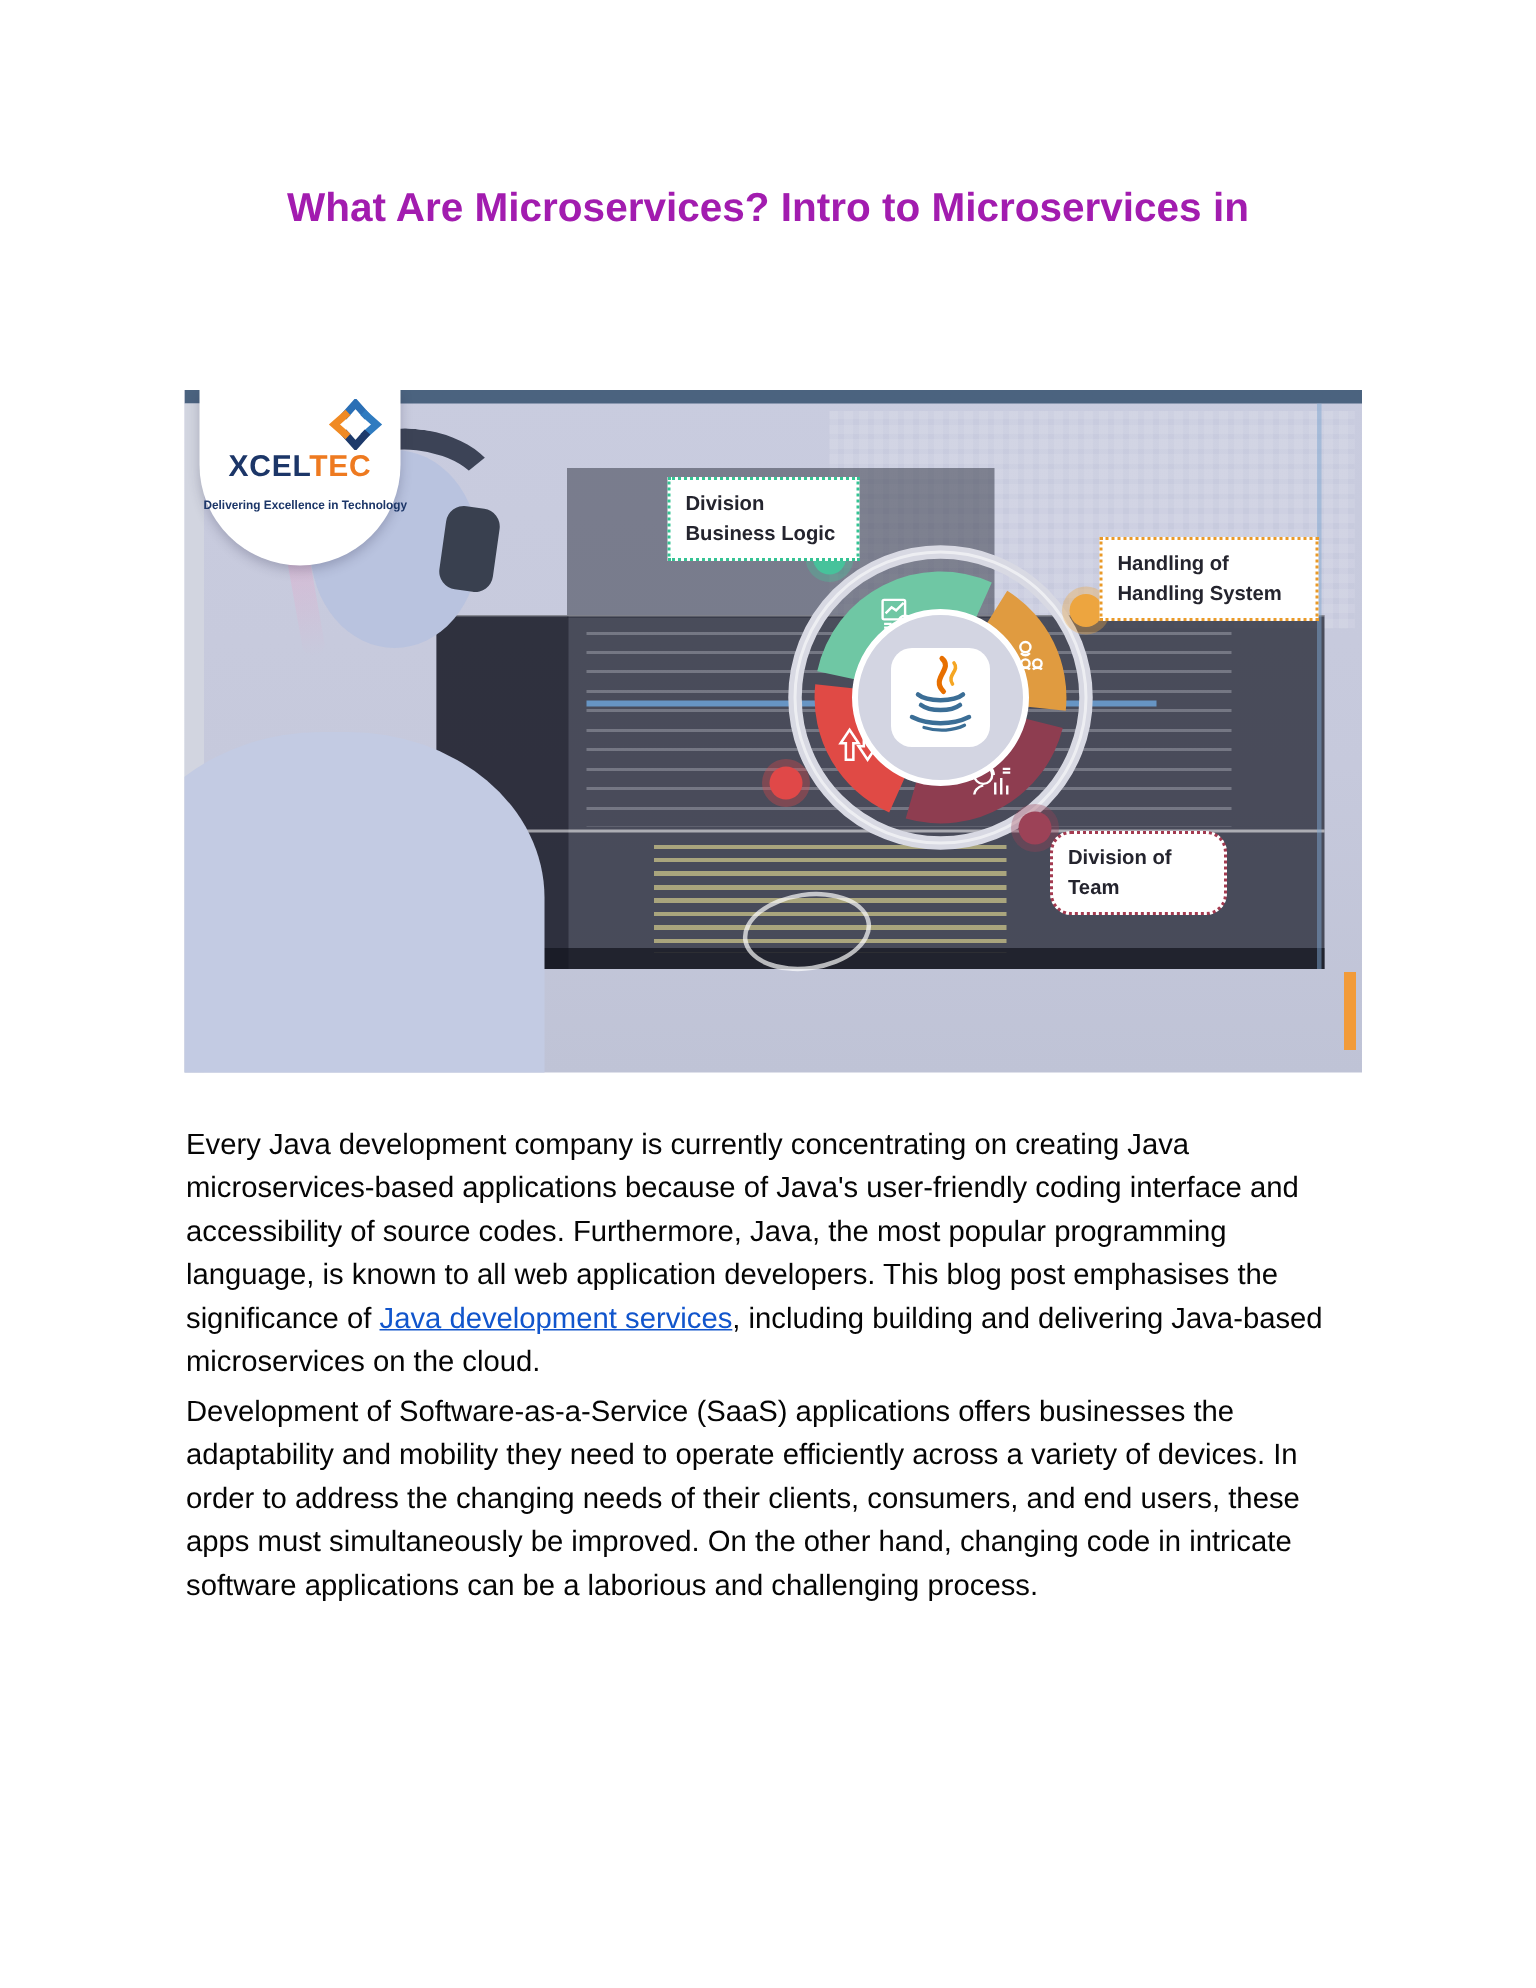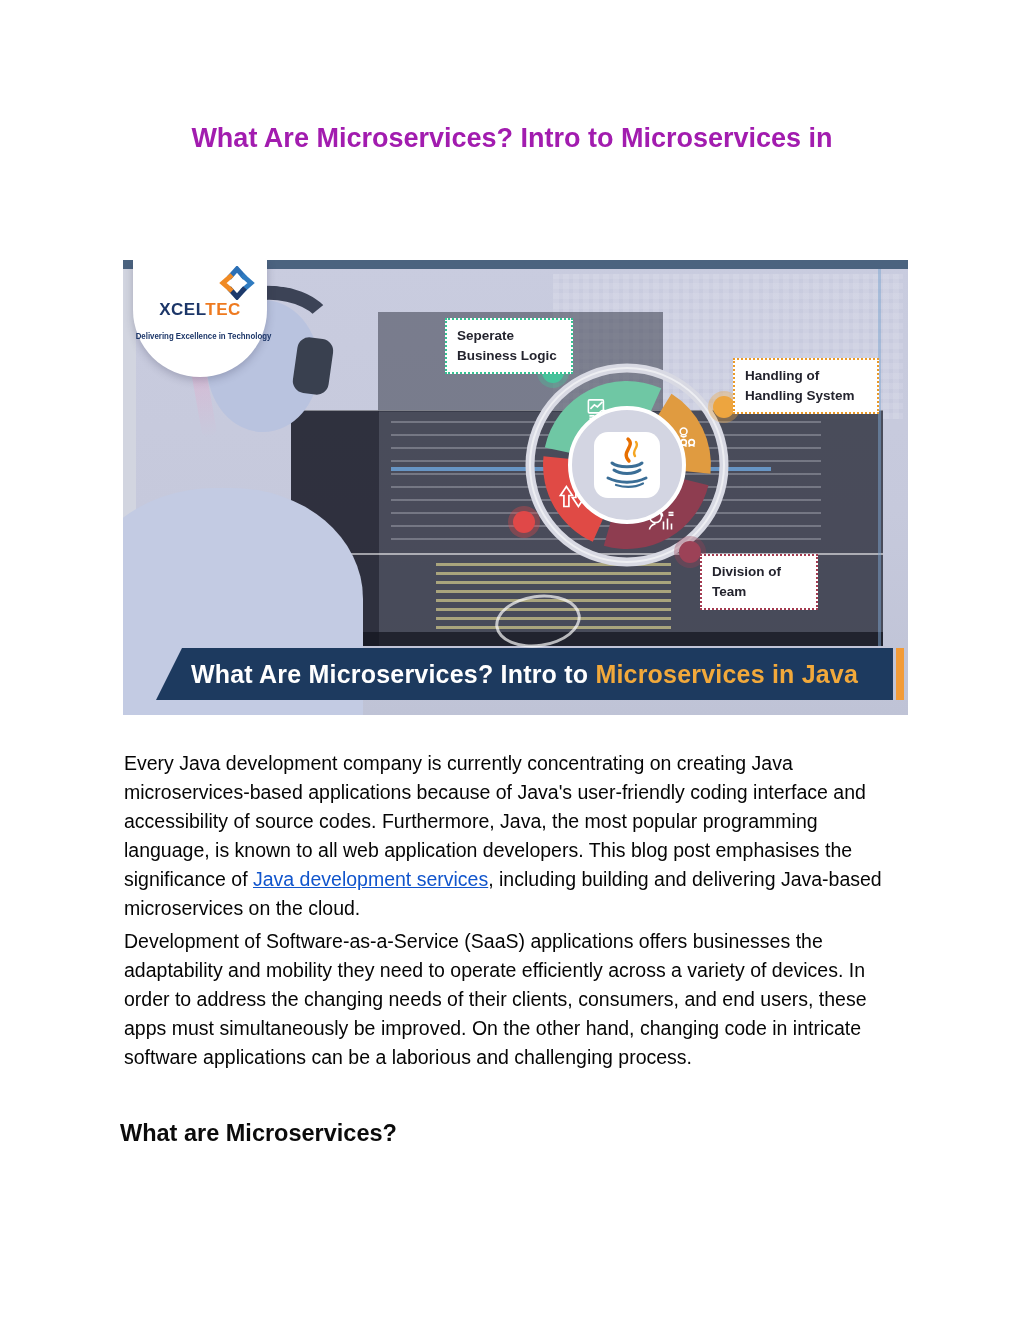--- a/index.html
+++ b/index.html
@@ -49,39 +49,39 @@
   .person-head { position:absolute; left:84px; top:40px; width:112px; height:132px; background:#b9c3df; border-radius:50%; }
   .person-rim { position:absolute; left:70px; top:66px; width:15px; height:112px; background:linear-gradient(180deg,#e6a9cb,rgba(230,169,203,0)); border-radius:8px; transform:rotate(-10deg); opacity:.75; }
   .headband { position:absolute; left:92px; top:26px; width:120px; height:80px; border:14px solid transparent; border-top:14px solid #3c4356; border-radius:50%; transform:rotate(6deg); }
   .earcup { position:absolute; left:172px; top:78px; width:36px; height:56px; background:#39404f; border-radius:12px; transform:rotate(8deg); }
   
   .badge {
     position:absolute; left:10px; top:0; width:134px; height:117px; background:#ffffff;
     border-radius:0 0 67px 67px; box-shadow:0 3px 8px rgba(40,40,70,.25); z-index:6; text-align:center;
   }
   .badge .xicon { position:absolute; left:86px; top:6px; }
-  .badge .brand { position:absolute; left:0; top:40px; width:100%; font-size:17px; font-weight:bold; letter-spacing:.5px; }
+  .badge .brand { position:absolute; left:0; top:40px; width:100%; font-size:20px; font-weight:bold; letter-spacing:.5px; }
   .badge .brand .xcel { color:#1c3668; }
   .badge .brand .tec  { color:#ee7a20; }
   .badge .tagline { position:absolute; left:0; top:72px; width:100%; font-size:8.2px; font-weight:bold; color:#1c3668; white-space:nowrap; transform:scaleX(.96); }
   
   .donut-wrap { position:absolute; left:384px; top:85px; width:240px; height:240px; z-index:3; }
   .dot { position:absolute; width:22px; height:22px; border-radius:50%; z-index:4; }
   .dot-green  { left:419px; top:101px; background:#47c29b; box-shadow:0 0 0 5px rgba(71,194,155,.35); }
   .dot-orange { left:590px; top:136px; background:#eda53f; box-shadow:0 0 0 5px rgba(237,165,63,.35); }
   .dot-red    { left:390px; top:251px; background:#e04848; box-shadow:0 0 0 5px rgba(224,72,72,.35); }
   .dot-maroon { left:556px; top:281px; background:#9c4257; box-shadow:0 0 0 5px rgba(156,66,87,.35); }
   .dlabel {
     position:absolute; background:#ffffff; border:2px dotted #888; padding:6px 10px 5px;
     font-size:13.5px; font-weight:bold; line-height:1.5; color:#24242e; z-index:5;
   }
   .dlabel-green  { left:322px; top:58px;  width:128px; border-color:#35c393; }
   .dlabel-orange { left:610px; top:98px;  width:146px; border-color:#ea9a28; }
   .dlabel-red    { left:293px; top:268px; width:116px; border-color:#e03a3a; }
-  .dlabel-maroon { left:577px; top:294px; width:118px; border-color:#a43a50; }
+  .dlabel-maroon { left:577px; top:294px; width:118px; border-color:#a43a50;border-radius:14px; }
   
   .banner {
     position:absolute; left:33px; top:388px; width:737px; height:52px; background:#1d3a5f;
     clip-path:polygon(26px 0, 100% 0, 100% 100%, 0 100%);
     line-height:52px; padding-left:35px; z-index:6;
     font-size:25px; font-weight:bold; letter-spacing:.2px; color:#ffffff; white-space:nowrap;
   }
   .banner .accent { color:#f2a93b; }
   .banner-strip { position:absolute; left:773px; top:388px; width:8px; height:52px; background:#f29b38; z-index:6; }
   
@@ -189,30 +189,26 @@
             <path d="M-11,20 C-1,23 9,22 16,18.5" stroke="#3b6e96" stroke-width="2.2"></path>
           </g>
         </g>
       </svg>
     </div>
     <div class="dot dot-green"></div>
     <div class="dot dot-orange"></div>
     <div class="dot dot-red"></div>
     <div class="dot dot-maroon"></div>
 
-    <div class="dlabel dlabel-green">Seperate Business Logic</div>
+    <div class="dlabel dlabel-green">Division Business Logic</div>
     <div class="dlabel dlabel-orange">Handling of Handling System</div>
     <div class="dlabel dlabel-maroon">Division of Team</div>
 
-    <div class="banner">
-      <span>What Are Microservices? Intro to </span><span class="accent">Microservices in Java</span>
-    </div>
     <div class="banner-strip"></div>
   </div>
 
   <div class="body-text">
     <p><span>Every Java development company is currently concentrating on creating Java microservices-based applications because of Java's user-friendly coding interface and accessibility of source codes. Furthermore, Java, the most popular programming language, is known to all web application developers. This blog post emphasises the significance of </span><a href="#">Java development services</a><span>, including building and delivering Java-based microservices on the cloud.</span></p>
     <p>Development of Software-as-a-Service (SaaS) applications offers businesses the adaptability and mobility they need to operate efficiently across a variety of devices. In order to address the changing needs of their clients, consumers, and end users, these apps must simultaneously be improved. On the other hand, changing code in intricate software applications can be a laborious and challenging process.</p>
   </div>
 
-  <div class="h2">What are Microservices?</div>
 
 </div>
 
 </body></html>

